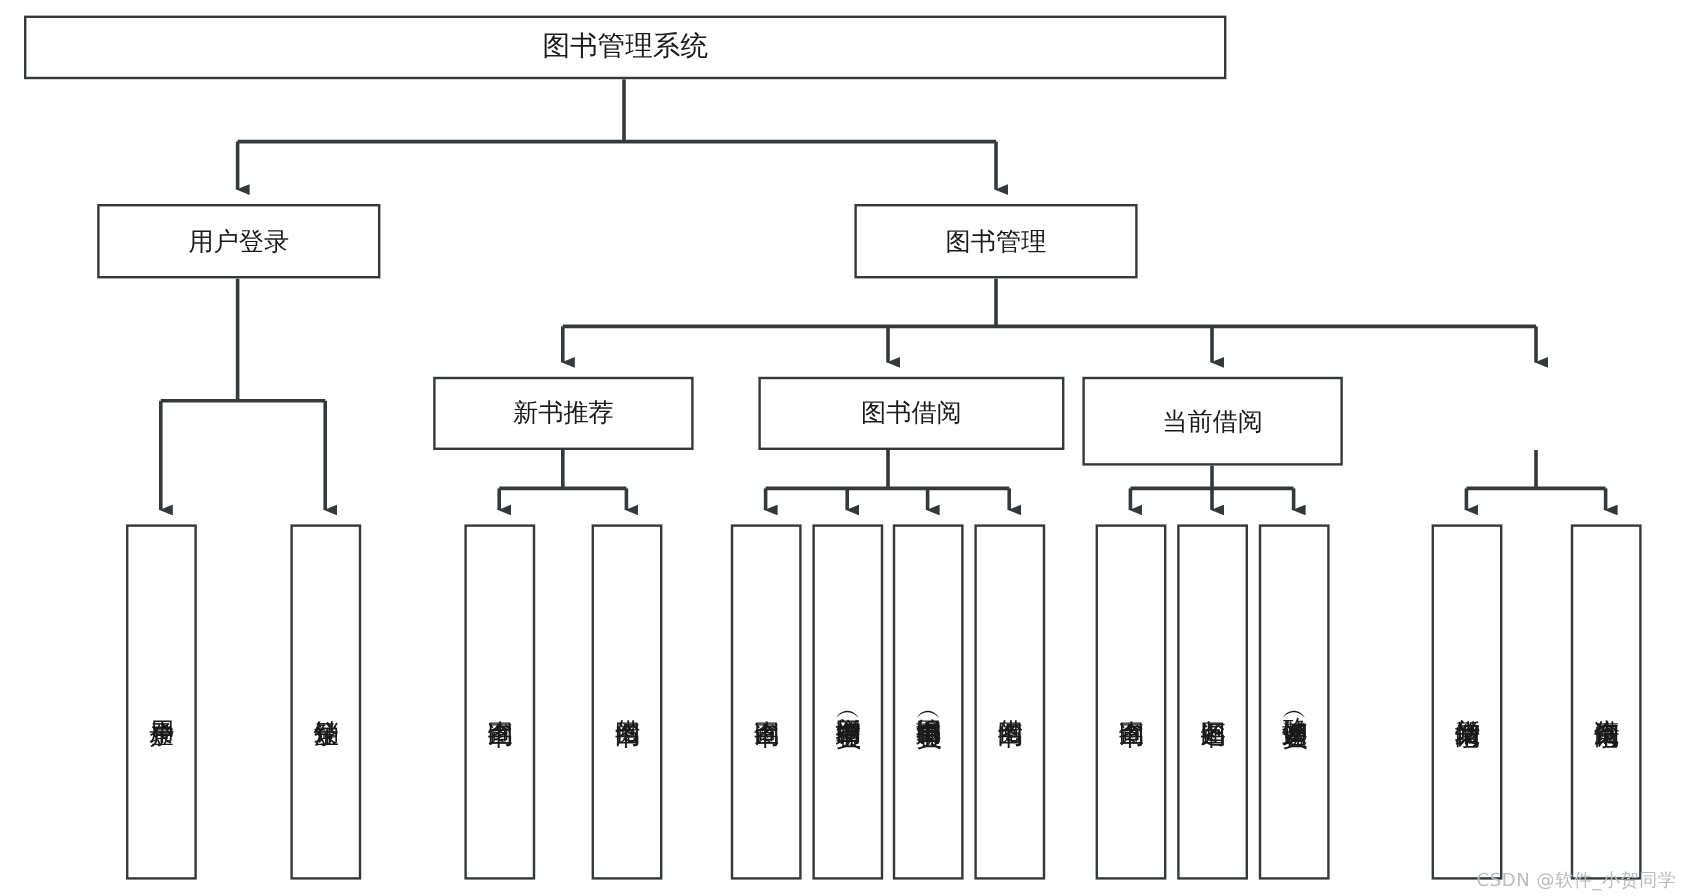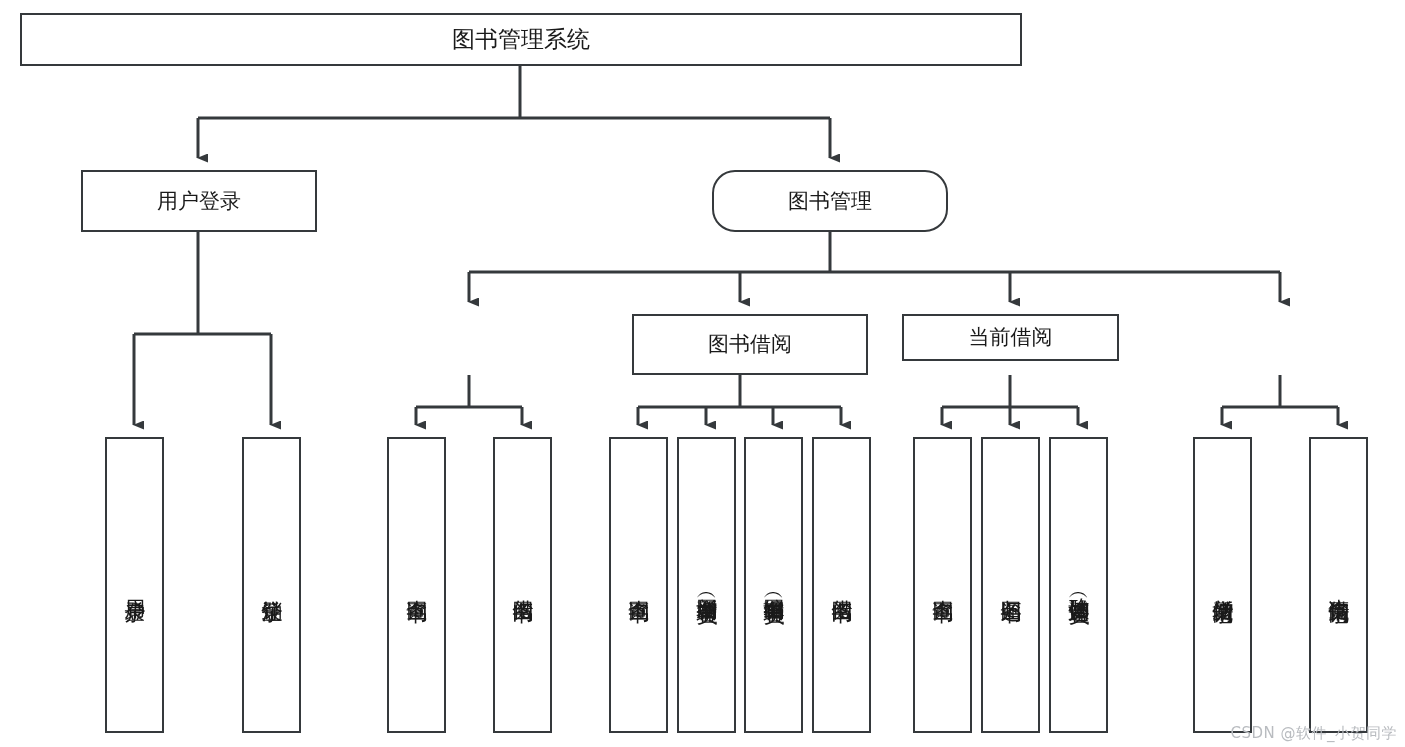--- a/index.html
+++ b/index.html
@@ -124,28 +124,31 @@
     </g>
   </svg>
 
   <div class="node root" style="left:20px; top:13px; width:1002px; height:53px;">
     <span class="lbl">图书管理系统</span>
   </div>
 
   <div class="node lvl2" style="left:81px; top:170px; width:236px; height:62px;">
     <span class="lbl">用户登录</span>
   </div>
-  <div class="node lvl2" style="left:712px; top:170px; width:236px; height:62px;border-radius:23px;">
+  <div class="node lvl2" style="left:712px; top:170px; width:236px; height:62px;">
     <span class="lbl">图书管理</span>
   </div>
 
-  <div class="node lvl3" style="left:632px; top:314px; width:236px; height:61px;">
+  <div class="node lvl3" style="left:361px; top:314px; width:217px; height:61px;">
+    <span class="lbl">新书推荐</span>
+  </div>
+  <div class="node lvl3" style="left:632px; top:314px; width:255px; height:61px;">
     <span class="lbl">图书借阅</span>
   </div>
-  <div class="node lvl3" style="left:902px; top:314px; width:217px; height:47px;">
+  <div class="node lvl3" style="left:902px; top:314px; width:217px; height:74px;">
     <span class="lbl">当前借阅</span>
   </div>
 
   <div class="node leaf" style="left:105px; top:437px; width:59px; height:296px;">
     <span class="lbl">用户登录</span>
   </div>
   <div class="node leaf" style="left:242px; top:437px; width:59px; height:296px;">
     <span class="lbl">注销登录</span>
   </div>
 

